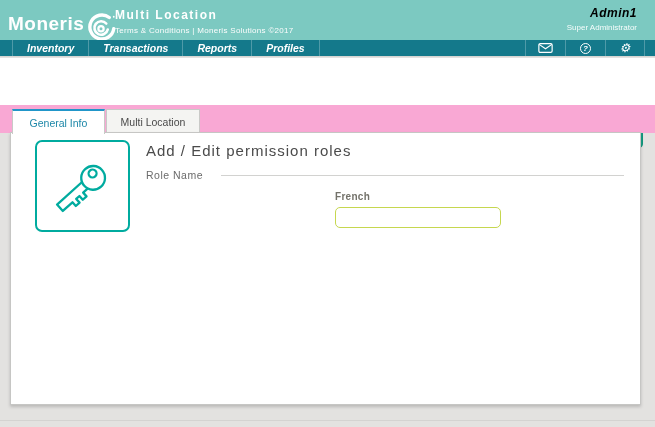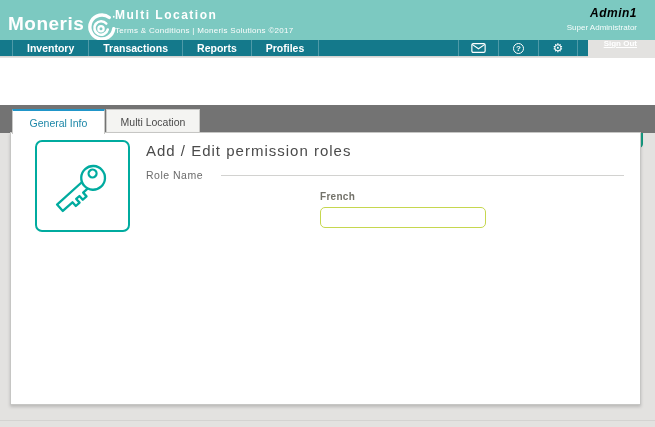--- a/index.html
+++ b/index.html
@@ -14,21 +14,21 @@
   .brand-swirl { margin-left:2px; width:30px; height:30px; }
   .app-block { position:absolute; left:115px; top:8px; }
   .app-title { color:#fff; font-size:12px; font-weight:bold; letter-spacing:1.5px; }
   .app-subtitle { color:#fdfdfd; font-size:8px; margin-top:4px; letter-spacing:0.3px; }
   .user-block { position:absolute; right:18px; top:6px; text-align:right; }
   .user-name { color:#000000; font-size:12px; font-weight:bold; letter-spacing:0.5px;font-style:italic; }
   .user-role { color:#f6fdfc; font-size:8px; margin-top:3px; }
   .sign-out { display:inline-block; color:#fff; font-size:8px; font-weight:bold; margin-top:2px; text-decoration:underline; cursor:pointer; }
 
   
-  .nav { position:absolute; top:40px; left:0; width:588px; height:17px; background:#14798b; display:flex; align-items:stretch; border-bottom:1px solid #d5d5d3; }
+  .nav { position:absolute; top:40px; left:0; width:655px; height:17px; background:#14798b; display:flex; align-items:stretch; border-bottom:1px solid #d5d5d3;font-style:italic; }
   .nav-left { display:flex; margin-left:12px; }
   .nav-item { display:flex; align-items:center; padding:0 14px; color:#fff; font-size:10.5px; font-weight:bold; border-right:1px solid rgba(255,255,255,0.25); cursor:pointer; }
   .nav-item:first-child { border-left:1px solid rgba(255,255,255,0.25); }
   .nav-right { margin-left:auto; display:flex; }
   .nav-icon-cell { width:40px; display:flex; align-items:center; justify-content:center; border-left:1px solid rgba(255,255,255,0.25); cursor:pointer; }
   .nav-icon-cell:last-child { border-right:1px solid rgba(255,255,255,0.25); margin-right:10px; }
   .help-circle { width:11px; height:11px; border:1px solid #fff; border-radius:50%; color:#fff; font-size:8px; font-weight:bold; display:flex; align-items:center; justify-content:center; }
   .gear-glyph { color:#fff; font-size:12px; line-height:1; }
 
   
@@ -36,35 +36,35 @@
   .title-icon { position:absolute; left:24px; top:63px; width:34px; height:34px; }
   .page-title { position:absolute; left:62px; top:66px; font-size:16px; font-weight:bold; color:#3f3f3f; letter-spacing:1px; }
   .breadcrumb { position:absolute; left:64px; top:90px; font-size:9.5px; color:#9a9a98; display:flex; align-items:center; gap:7px; }
   .crumb { cursor:pointer; }
   .crumb-sep { color:#b8b8b6; font-size:8px; }
   .crumb-active { color:#1b71b8; font-weight:bold; }
   .save-btn { position:absolute; right:12px; top:66px; width:55px; height:24px; background:#17a287; border:1px solid #12957c; border-radius:4px; display:flex; align-items:center; justify-content:center; gap:5px; cursor:pointer; }
   .save-label { color:#fff; font-size:11px; font-weight:bold; }
 
   
-  .tabstrip { position:absolute; top:105px; left:0; width:655px; height:28px; background:#737373; }
+  .tabstrip { position:absolute; top:105px; left:0; width:655px; height:28px; background:#f9a8d4; }
   .tab { position:absolute; top:4px; height:25px; display:flex; align-items:center; justify-content:center; font-size:10.5px; cursor:pointer; }
   .tab-active { left:12px; width:93px; background:#ffffff; border:1px solid #c9c9c7; border-bottom:none; border-top:2px solid #2196c9; color:#1d87a8; z-index:3; }
   .tab-inactive { left:106px; width:94px; background:#f4f4f2; border:1px solid #c9c9c7; border-bottom:none; color:#4a4a4a; z-index:1; }
 
   
   .panel { position:absolute; top:132px; left:10px; width:631px; height:273px; background:#fff; border:1px solid #c6c6c4; box-shadow:0 2px 3px rgba(0,0,0,0.18); z-index:2; }
   .keybox { position:absolute; left:24px; top:7px; width:95px; height:92px; border:2px solid #00ab9f; border-radius:7px; background:#fff; display:flex; align-items:center; justify-content:center; }
   .form-heading { position:absolute; left:135px; top:9px; font-size:15px; font-weight:normal; color:#4b4b4b; letter-spacing:1px; }
   .section-row { position:absolute; left:135px; top:36px; width:478px; display:flex; align-items:center;gap:14px; }
   .section-label { font-size:10.5px; color:#6b6b6b; letter-spacing:0.5px; white-space:nowrap; }
   .section-line { flex:1; height:1px; background:#d2d2d0; margin-left:4px; }
   .field { position:absolute; top:58px; width:166px; }
   .field-en { left:134px; }
-  .field-fr { left:309px; }
+  .field-fr { left:324px; }
   .field-label { font-size:10px; font-weight:bold; color:#73726a; margin-bottom:5px; letter-spacing:0.3px; }
   .field-input { width:166px; height:21px; border:1px solid #c6d74f; border-radius:5px; background:#fff; outline:none; padding:0 6px; font-size:11px; color:#444; font-family:"Liberation Sans", sans-serif; }
 
   
   .bottom-strip { position:absolute; top:405px; left:0; width:655px; height:22px; background:#e3e2e0; }
   .bottom-line { position:absolute; top:15px; left:0; width:655px; height:1px; background:#f7f7f5; border-bottom:1px solid #d4d3d1; }
 </style>
 </head>
 <body>
 

